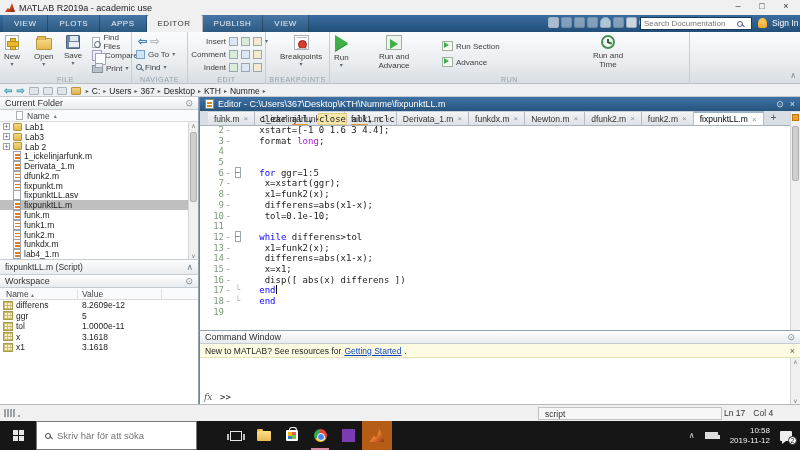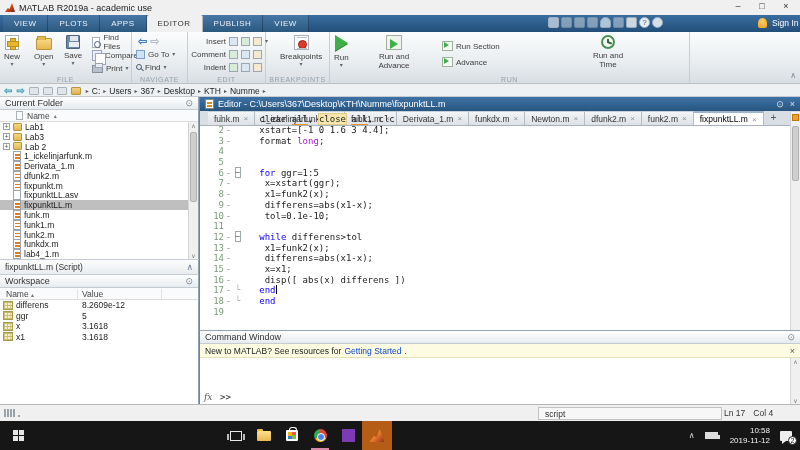--- a/index.html
+++ b/index.html
@@ -134,21 +134,21 @@
   .w{border-bottom:1px solid #f09326}
   .hl{background:#f6e7ae;outline:1px solid #e2cb86}
   .caret{display:inline-block;width:1px;height:9px;background:#000;vertical-align:-1px}
   .ed-scroll{position:absolute;right:0;top:15px;width:10px;bottom:0;background:#f0f0f0;border-left:1px solid #d5d5d5}
   .ed-warn{position:absolute;right:1px;top:2px;width:7px;height:7px;background:#f0a030;border:1px solid #c07808}
   .ed-thumb{position:absolute;left:1px;right:1px;top:14px;height:55px;background:#cfcfcf;border:1px solid #b0b0b0;border-radius:2px}
 
   
   .cwin{position:absolute;left:199px;top:330px;width:601px;height:74px;background:#fff;border-left:1px solid #6d839a;border-top:1px solid #93a5b5}
   .cw-banner{height:14px;background:#fdfce3;border-bottom:1px solid #e4e1b4;display:flex;align-items:center;padding:0 5px;font-size:8.5px;color:#222;gap:3px}
-  .cw-banner .lnk{color:#0b47c4;}
+  .cw-banner .lnk{color:#0b47c4;text-decoration:underline}
   .cw-banner .bx{margin-left:auto;color:#555;font-size:9px}
   .cw-out{position:absolute;left:20px;top:30px;right:12px;font-family:"DejaVu Sans Mono",monospace;font-size:9px;line-height:9.8px;color:#000}
   .cwline{white-space:pre;height:9.8px}
   .fx{position:absolute;left:4px;bottom:2px;font-family:"DejaVu Serif",serif;font-style:italic;font-size:9px;color:#555}
   .prompt{position:absolute;left:20px;bottom:2px;font-family:"DejaVu Sans Mono",monospace;font-size:9px;color:#222}
   .cw-scroll{position:absolute;right:0;top:27px;width:10px;bottom:0;background:#f0f0f0;border-left:1px solid #d5d5d5;font-size:6px;color:#777;text-align:center}
   .cw-down{position:absolute;bottom:0;left:0;right:0}
 
   
   .statusbar{position:absolute;left:0;top:404px;width:800px;height:28px;background:#f0f0f0;border-top:1px solid #b8b8b8;font-size:8.5px;color:#333}
@@ -220,20 +220,24 @@
         <span class="qicon q-save"></span>
         <span class="qicon q-cut"></span>
         <span class="qicon q-copy"></span>
         <span class="qicon q-paste"></span>
         <span class="qicon q-undo"></span>
         <span class="qicon q-redo"></span>
         <span class="qicon q-print"></span>
         <span class="qicon q-help">?</span>
         <span class="qicon q-community"></span>
       </div>
+    <div class="sdoc">
+      <input placeholder="Search Documentation" style="">
+      <span class="mag"></span>
+    </div>
     <span class="bell"></span>
     <span class="signin">Sign In</span>
   </div>
 
   <div class="ribbon">
 
     <div class="rgroup" style="left:0;width:132px">
       <div class="bigbtn" style="left:4px">
         <span class="bi i-new"></span>
         <span>New</span>
@@ -477,20 +481,27 @@
         <div class="wrow">
           <span class="nm">
             <span class="wi"></span>
             <span>ggr</span>
           </span>
           <span class="vl">5</span>
         </div>
         <div class="wrow">
           <span class="nm">
             <span class="wi"></span>
+            <span>tol</span>
+          </span>
+          <span class="vl">1.0000e-11</span>
+        </div>
+        <div class="wrow">
+          <span class="nm">
+            <span class="wi"></span>
             <span>x</span>
           </span>
           <span class="vl">3.1618</span>
         </div>
         <div class="wrow">
           <span class="nm">
             <span class="wi"></span>
             <span>x1</span>
           </span>
           <span class="vl">3.1618</span>
@@ -606,20 +617,24 @@
 
   <div class="taskbar">
     <div class="tb-start">
       <span class="winlogo">
           <i></i>
           <i></i>
           <i></i>
           <i></i>
         </span>
     </div>
+    <div class="tb-search">
+      <span class="mag"></span>
+      <input placeholder="Skriv här för att söka" style="">
+    </div>
     <div class="tbicons">
         <div class="tbcell t-task-view">
           <i></i>
         </div>
         <div class="tbcell t-file-explorer">
           <i></i>
         </div>
         <div class="tbcell t-store">
           <i></i>
         </div>

